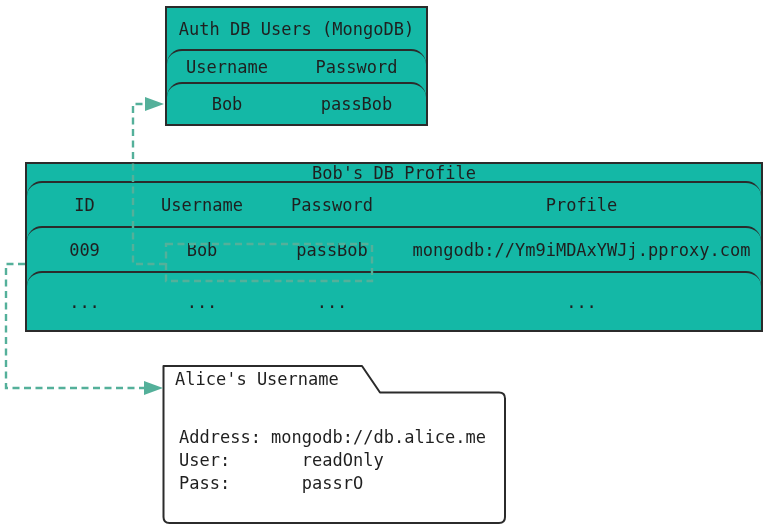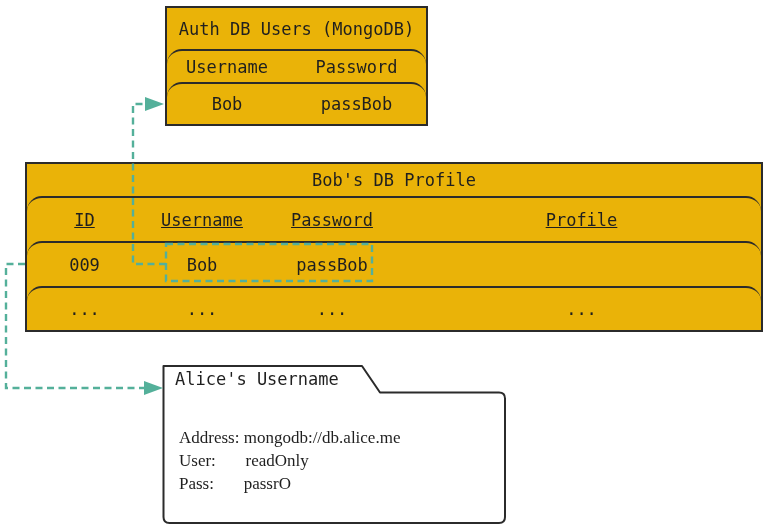--- a/index.html
+++ b/index.html
@@ -14,21 +14,21 @@
     background: #ffffff;
     font-family: "DejaVu Sans Mono", "Liberation Mono", monospace;
     color: #1f1f1f;
     font-size: 17px;
     overflow: hidden;
   }
   
   .tbl {
     position: absolute;
     box-sizing: border-box;
-    background: #eab308;
+    background: #14b8a6;
     border: 2px solid #2b2b2b;
     display: flex;
     flex-direction: column;
   }
   .tbl-title {
     display: flex;
     align-items: center;
     justify-content: center;
     flex: none;
   }
@@ -46,22 +46,22 @@
   }
   
   .auth-tbl { left: 165px; top: 6px; width: 263px; height: 120px; }
   .auth-tbl .tbl-title { height: 41px; }
   .auth-tbl .hdr { height: 31px; }
   .auth-tbl .data { flex: 1; }
   .auth-tbl .c1 { width: 120px; }
   .auth-tbl .c2 { flex: 1; }
   
   .profile-tbl { left: 25px; top: 162px; width: 738px; height: 170px; }
-  .profile-tbl .tbl-title { height: 32px; }
-  .profile-tbl .hdr { height: 43px; text-decoration: underline; }
+  .profile-tbl .tbl-title { height: 17px; }
+  .profile-tbl .hdr { height: 43px; }
   .profile-tbl .data { height: 43px; }
   .profile-tbl .dots { flex: 1; }
   .profile-tbl .c1 { width: 115px; }
   .profile-tbl .c2 { width: 120px; }
   .profile-tbl .c3 { width: 140px; }
   .profile-tbl .c4 { flex: 1; }
   
   .alice-shape {
     position: absolute;
     left: 0; top: 0;
@@ -71,21 +71,20 @@
     position: absolute;
     left: 175px;
     top: 369px;
     white-space: pre;
   }
   .alice-lines {
     position: absolute;
     left: 179px;
     top: 426px;
     line-height: 23px;
-    font-family: Liberation Serif, serif;
   }
   .alice-line { white-space: pre; }
   
   .overlay {
     position: absolute;
     left: 0; top: 0;
     pointer-events: none;
   }
 </style>
 </head>
@@ -110,20 +109,21 @@
     <div class="trow hdr">
       <div class="tcell c1">ID</div>
       <div class="tcell c2">Username</div>
       <div class="tcell c3">Password</div>
       <div class="tcell c4">Profile</div>
     </div>
     <div class="trow data">
       <div class="tcell c1">009</div>
       <div class="tcell c2">Bob</div>
       <div class="tcell c3">passBob</div>
+      <div class="tcell c4">mongodb://Ym9iMDAxYWJj.pproxy.com</div>
     </div>
     <div class="trow dots">
       <div class="tcell c1">...</div>
       <div class="tcell c2">...</div>
       <div class="tcell c3">...</div>
       <div class="tcell c4">...</div>
     </div>
   </div>
 
   <svg class="alice-shape" width="770" height="530" viewBox="0 0 770 530">

